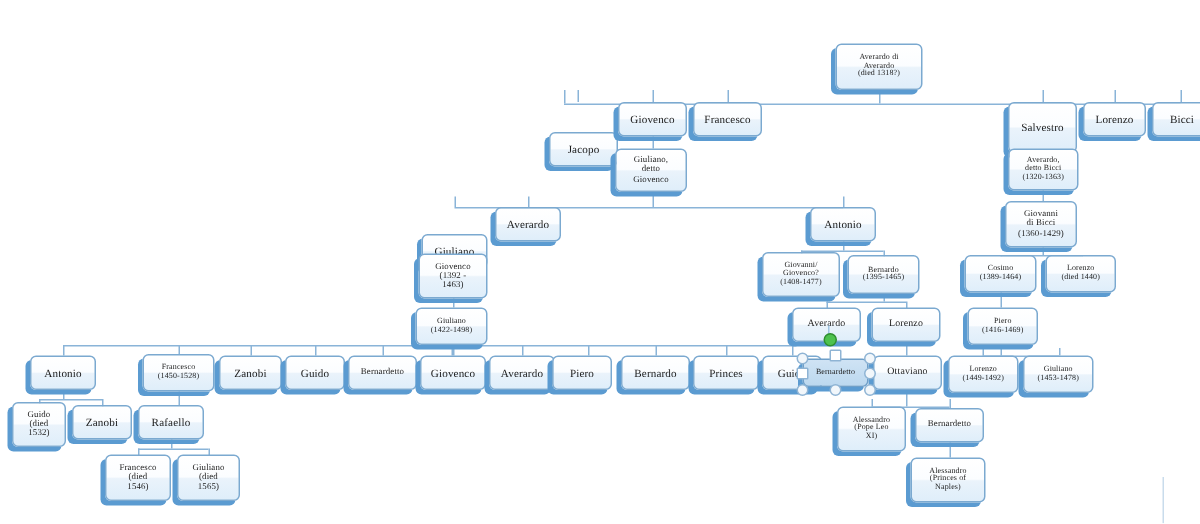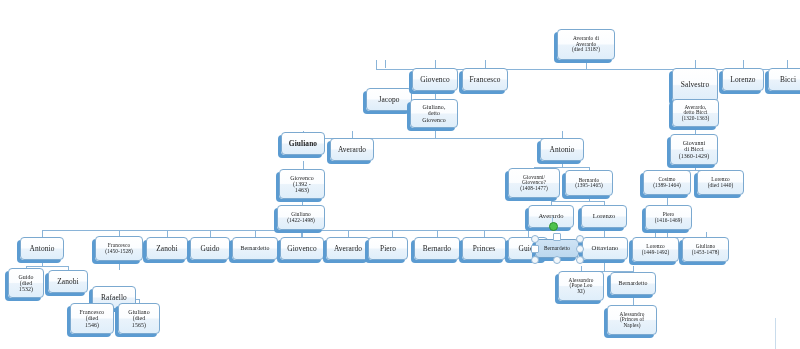--- a/index.html
+++ b/index.html
@@ -197,21 +197,21 @@
       <div class="node s7" style="left: 410px; top: 99px; width: 48px; height: 29px;">
         <span>Giuliano,
 detto
 Giovenco</span>
       </div>
       <div class="node s6" style="left: 672px; top: 99px; width: 47px; height: 28px;">
         <span>Averardo,
 detto Bicci
 (1320-1363)</span>
       </div>
-      <div class="node s9" style="left: 281px; top: 132px; width: 44px; height: 23px; font-weight: bold;">
+      <div class="node s9" style="left: 281px; top: 156px; width: 44px; height: 23px;">
         <span>Giuliano</span>
       </div>
       <div class="node s9" style="left: 330px; top: 138px; width: 44px; height: 23px;">
         <span>Averardo</span>
       </div>
       <div class="node s9" style="left: 540px; top: 138px; width: 44px; height: 23px;">
         <span>Antonio</span>
       </div>
       <div class="node s7" style="left: 670px; top: 134px; width: 48px; height: 31px;">
         <span>Giovanni
@@ -303,21 +303,21 @@
 (1453-1478)</span>
       </div>
       <div class="node s7" style="left: 8px; top: 268px; width: 36px; height: 30px;">
         <span>Guido
 (died
 1532)</span>
       </div>
       <div class="node s9" style="left: 48px; top: 270px; width: 40px; height: 23px;">
         <span>Zanobi</span>
       </div>
-      <div class="node s9" style="left: 92px; top: 286px; width: 44px; height: 23px;">
+      <div class="node s9" style="left: 92px; top: 270px; width: 44px; height: 23px;">
         <span>Rafaello</span>
       </div>
       <div class="node s6" style="left: 558px; top: 271px; width: 46px; height: 30px;">
         <span>Alessandro
 (Pope Leo
 XI)</span>
       </div>
       <div class="node s7" style="left: 610px; top: 272px; width: 46px; height: 23px;">
         <span>Bernardetto</span>
       </div>

